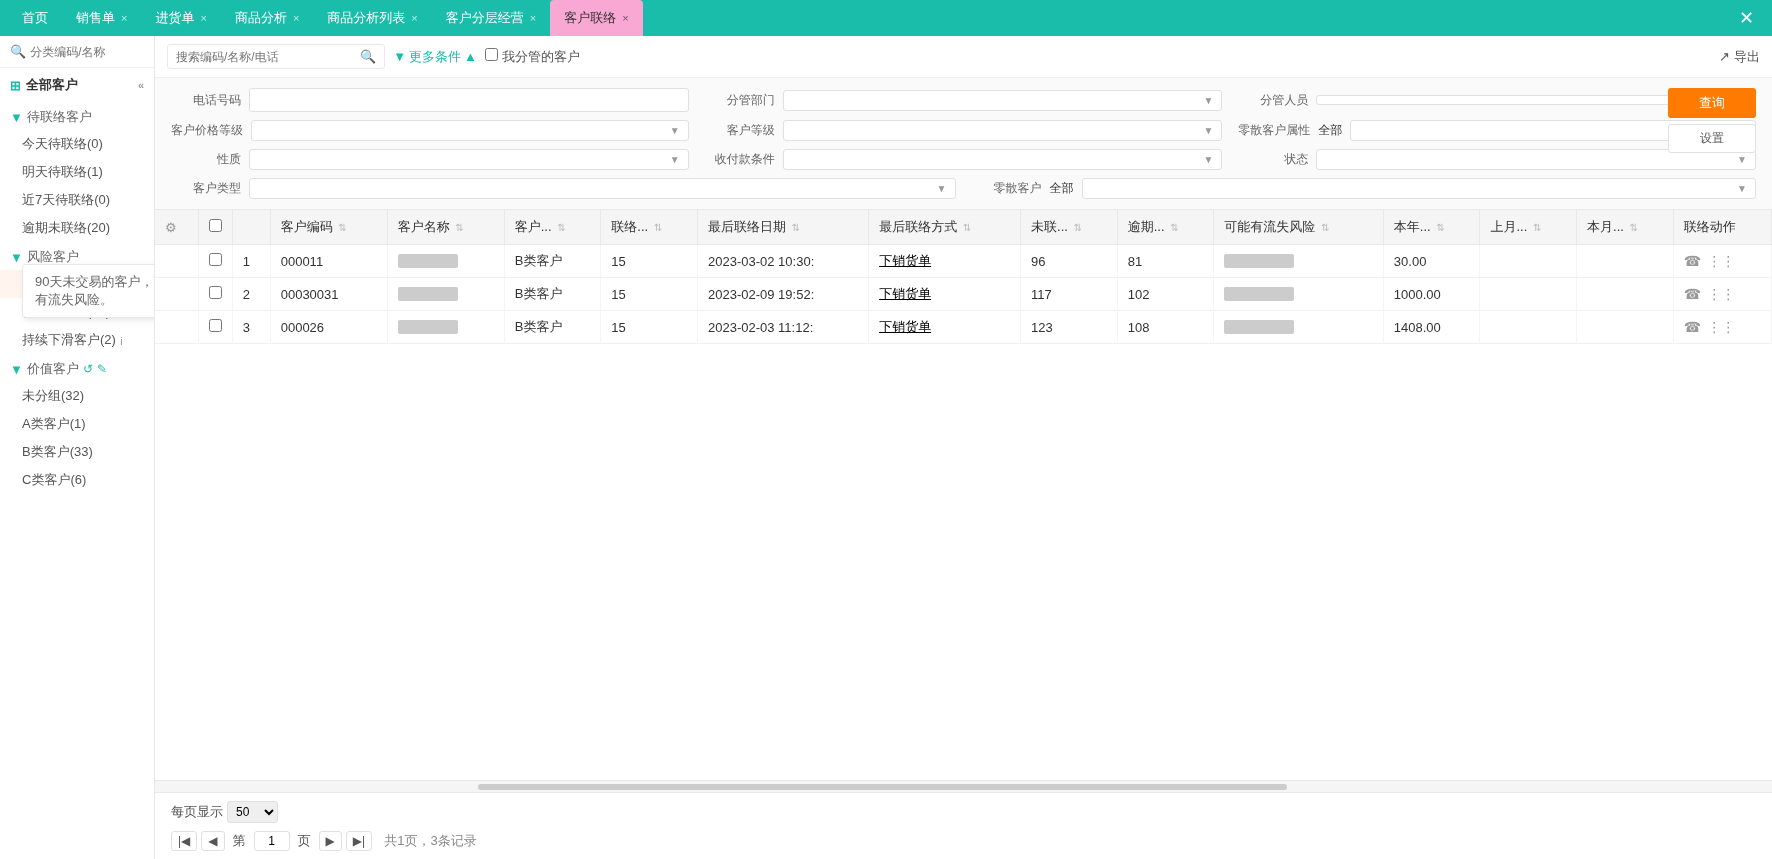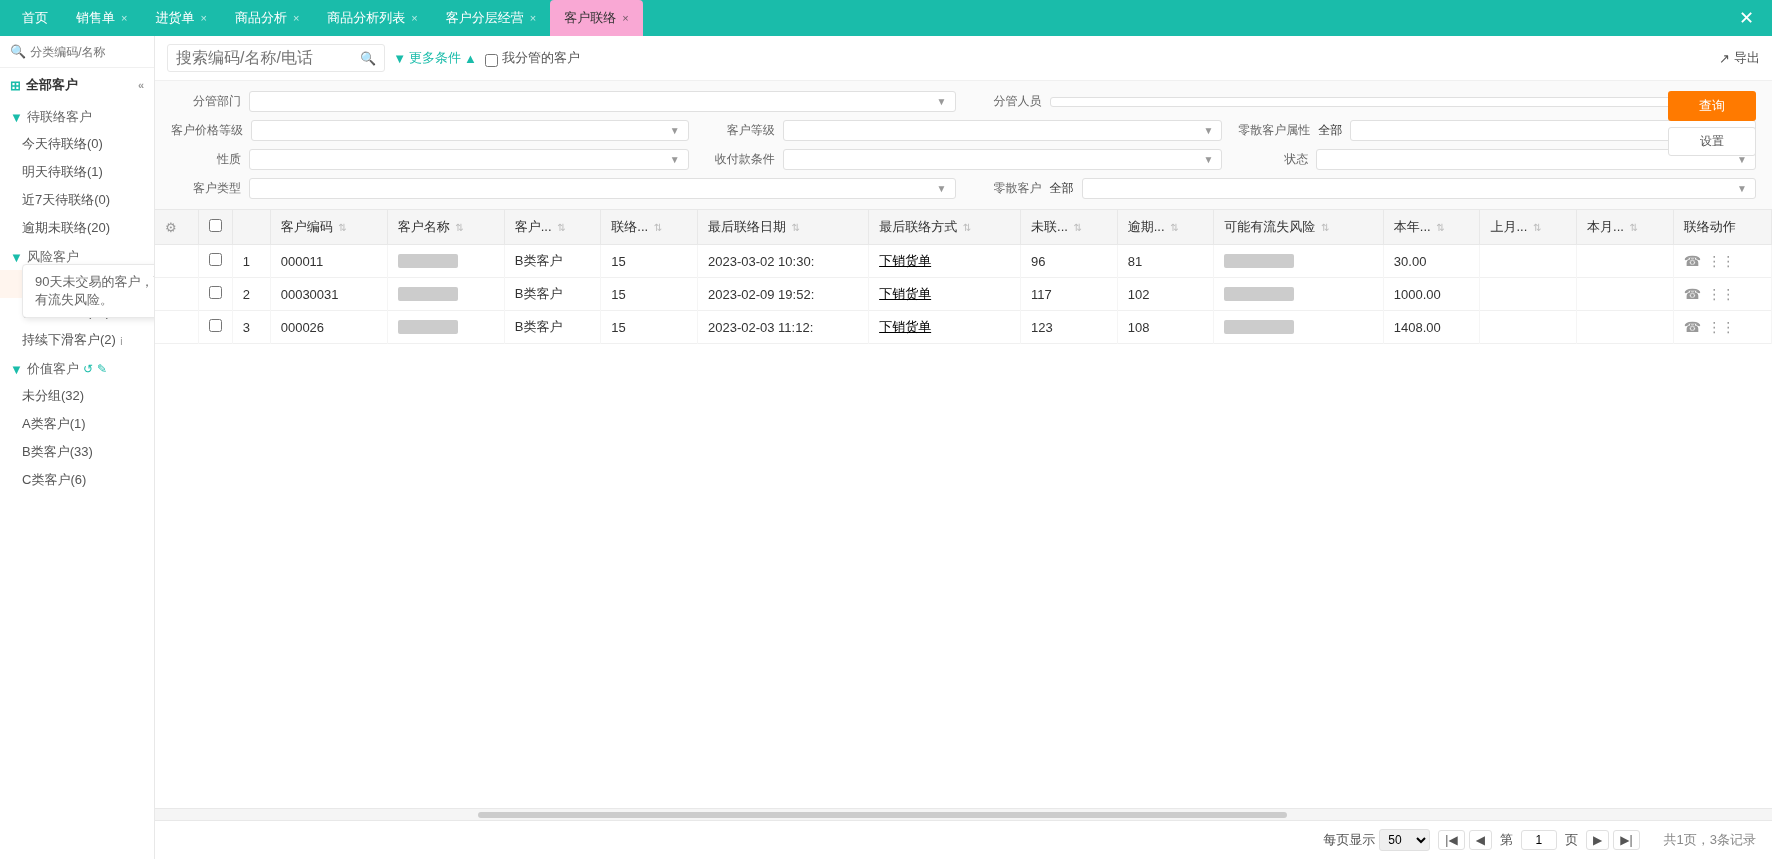--- a/index.html
+++ b/index.html
@@ -152,21 +152,21 @@
     .filter-more {
       display: flex;
       align-items: center;
       color: #1abcaa;
       cursor: pointer;
       font-size: 12px;
       gap: 3px;
     }
     .filter-check {
       display: flex;
-      align-items: flex-end;
+      align-items: flex-start;
       gap: 4px;
       font-size: 12px;
       color: #555;
       cursor: pointer;
     }
     .filter-export {
       margin-left: auto;
       display: flex;
       align-items: center;
       gap: 4px;
@@ -282,28 +282,29 @@
     }
     .td-link { color: #000000; cursor: pointer; text-decoration: underline; }
     .td-actions { display: flex; gap: 6px; }
     .action-icon { color: #999; cursor: pointer; font-size: 14px; }
     .th-settings { color: #999; cursor: pointer; }
     .th-check-col { width: 30px; }
 
     
     .table-footer {
       display: flex;
-      align-items: center;
+      align-items: flex-start;
       justify-content: flex-end;
       padding: 8px 16px;
       border-top: 1px solid #e8e8e8;
       background: #fff;
       gap: 8px;
       font-size: 12px;
       color: #555;
+      flex-direction: column;
     }
     .footer-page-size {
       display: flex;
       align-items: center;
       gap: 4px;
     }
     .footer-page-size select {
       border: 1px solid #e0e0e0;
       border-radius: 3px;
       padding: 2px 4px;
@@ -439,21 +440,21 @@
     </div>
     <div class="sidebar-item">
       <span>C类客户(6)</span>
     </div>
   </div>
 
   <div class="content-area">
 
     <div class="filter-bar">
       <div class="filter-search">
-        <input type="text" style="font-size: 16px; border: none; outline: none; width: 180px;" placeholder="搜索编码/名称/电话">
+        <input type="text" style="font-size: 12px; border: none; outline: none; width: 180px;" placeholder="搜索编码/名称/电话">
         <span class="icon" style="color:#ff7a00;cursor:pointer;">🔍</span>
       </div>
       <div class="filter-more">
         <span>▼</span>
         <span>更多条件</span>
         <span>▲</span>
       </div>
       <div class="filter-check">
         <input type="checkbox" style="">
         <span>我分管的客户</span>
@@ -461,20 +462,24 @@
       <div class="filter-export">
         <span>↗</span>
         <span>导出</span>
       </div>
     </div>
 
     <div style="position:relative;">
       <div class="advanced-filter">
 
         <div class="filter-row">
+          <div class="filter-field">
+            <span class="filter-label">电话号码</span>
+            <input class="filter-input" style="flex: 2 1 0%;">
+          </div>
           <div class="filter-field">
             <span class="filter-label">分管部门</span>
             <div class="filter-select" style="flex:2;">
               <span></span>
                 <span class="chevron">▼</span>
             </div>
           </div>
           <div class="filter-field">
             <span class="filter-label">分管人员</span>
             <div class="filter-select" style="flex:2;">
@@ -708,18 +713,18 @@
         </select>
       </div>
       <div class="pagination">
         <button class="page-btn">|◀</button>
         <button class="page-btn">◀</button>
         <span style="margin:0 4px;">第</span>
         <input class="page-input" type="text" value="1" style="">
         <span style="margin:0 4px;">页</span>
         <button class="page-btn">▶</button>
         <button class="page-btn">▶|</button>
-        <span style="margin-left:20px;color:#888;">共1页，3条记录</span>
+        <span style="margin-left:8px;color:#888;">共1页，3条记录</span>
       </div>
     </div>
 
   </div>
 </div>
 
 </body></html>

